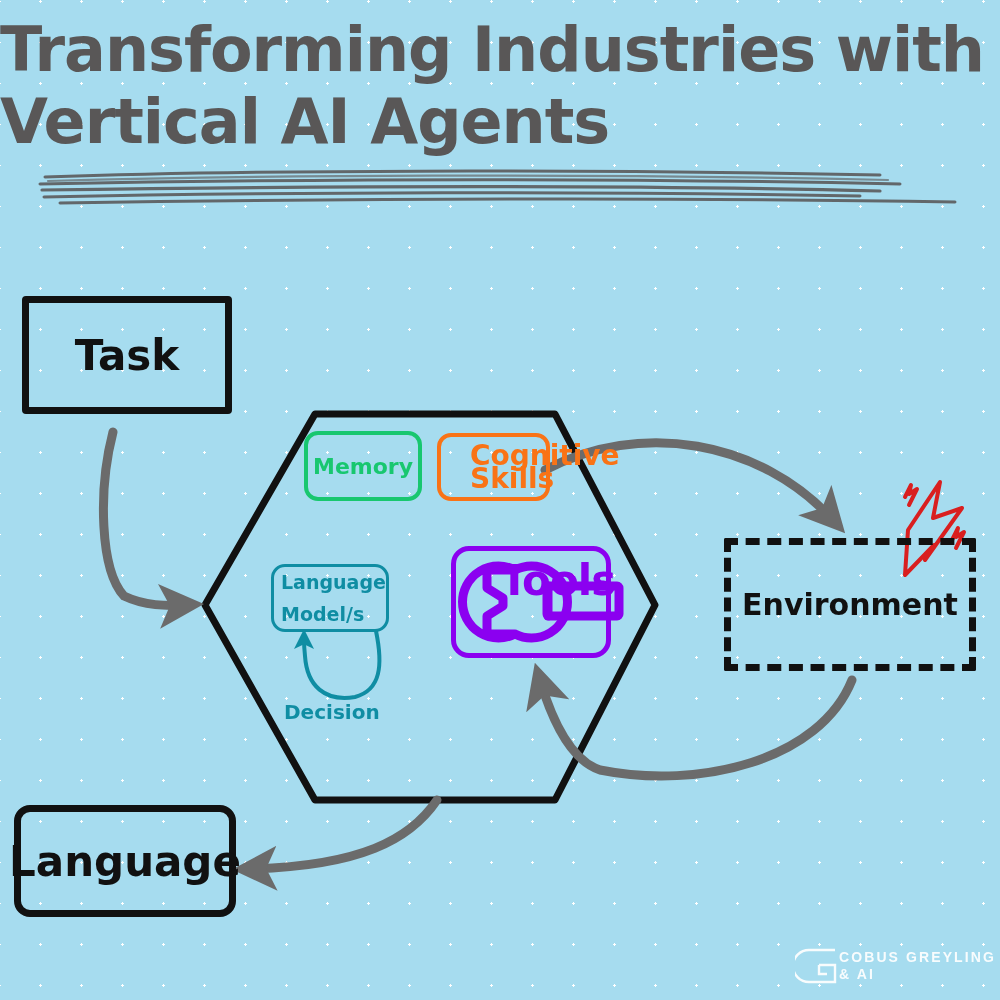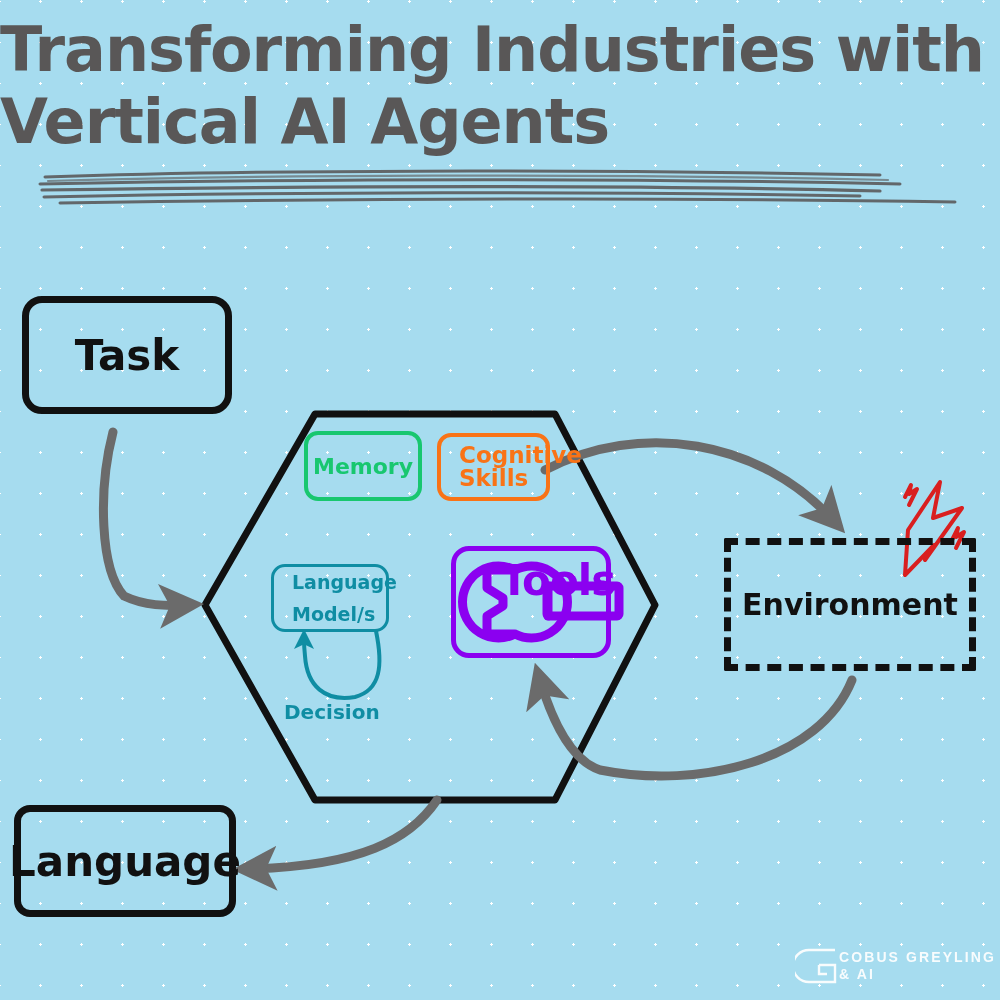--- a/index.html
+++ b/index.html
@@ -62,21 +62,21 @@
     font-family: "DejaVu Sans", sans-serif;
     font-weight: bold;
   }
 
   #task-node {
     left: 22px;
     top: 296px;
     width: 210px;
     height: 118px;
     border: 7px solid #111111;
-    border-radius: 20px;
+    border-radius: 4px;
   }
   #task-node .node-label {
     font-size: 42px;
     color: #111111;
   }
 
   #decision-node {
     left: 14px;
     top: 805px;
     width: 222px;
@@ -103,21 +103,21 @@
   }
 
   
   .chip {
     position: absolute;
     box-sizing: border-box;
     display: flex;
     align-items: center;
     justify-content: flex-start;
     border-radius: 14px;
-    padding: 4px 18px;
+    padding: 4px 7px;
   }
   .chip-label {
     font-family: "DejaVu Sans", sans-serif;
     font-weight: bold;
     font-size: 22px;
     line-height: 25px;
     text-align: left;
   }
 
   #memory-chip {
@@ -130,21 +130,21 @@
   }
   #memory-chip .chip-label { color: #18c76f; }
 
   #cognitive-chip {
     left: 437px;
     top: 433px;
     width: 113px;
     height: 68px;
     border: 4px solid #f97316;
   }
-  #cognitive-chip .chip-label { color: #f97316; font-size: 23px; line-height: 23px; }
+  #cognitive-chip .chip-label { color: #f97316; font-size: 28px; line-height: 23px; margin-left: 22px; }
 
   #language-chip {
     left: 271px;
     top: 564px;
     width: 118px;
     height: 68px;
     border: 3.5px solid #0f8da3;
   }
   #language-chip .chip-label { color: #0f8da3; font-size: 19px; line-height: 32px; }
 

